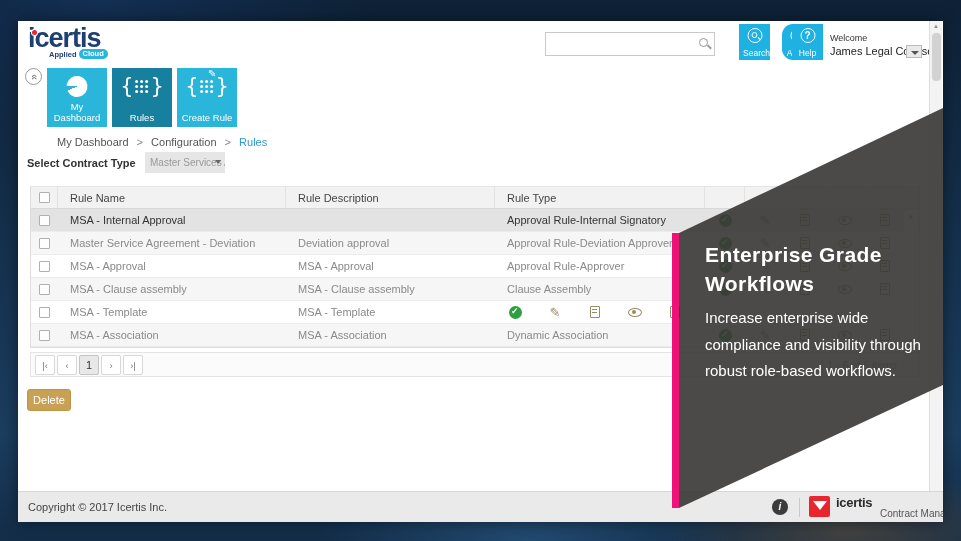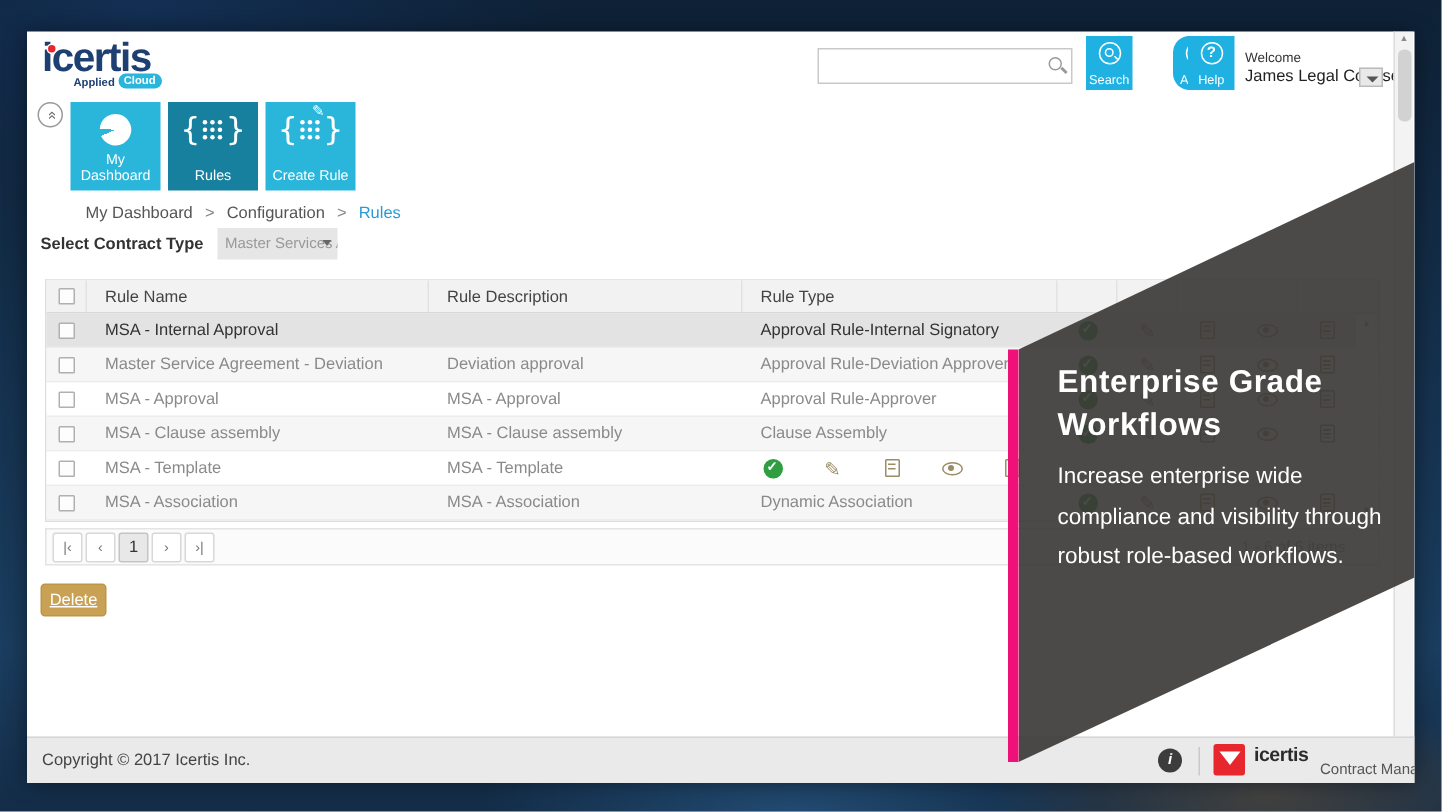--- a/index.html
+++ b/index.html
@@ -30,21 +30,21 @@
 
   .search-wrap { position:absolute; left:527px; top:11px; width:170px; height:24px; border:1px solid #c9c9c9; background:#fff; }
   .search-input { position:absolute; left:4px; top:1px; width:142px; height:20px; border:none; outline:none; font-size:11px; font-family:"Liberation Sans",sans-serif;}
   .mag { position:absolute; right:6px; top:5px; width:9px; height:9px; border:1.5px solid #9a9a9a; border-radius:50%; }
   .mag::after { content:""; position:absolute; left:7px; top:7px; width:5px; height:1.5px; background:#9a9a9a; transform:rotate(45deg); }
 
   .hbtn { position:absolute; top:3px; width:31px; height:36px; background:#1fb1e2; color:#fff; cursor:pointer;
           display:flex; flex-direction:column; align-items:center; justify-content:flex-end; padding-bottom:2px; }
   .hbtn .circ { position:absolute; top:4px; left:50%; transform:translateX(-50%); width:15px; height:15px; border:1.2px solid #fff; border-radius:50%; }
   .hbtn .lbl { font-size:8.5px; line-height:10px; }
-  .hbtn-search { left:706px; } .hbtn-alerts { left:764px;border-radius:11px; } .hbtn-help { left:774px; }
+  .hbtn-search { left:721px;align-items:flex-end; } .hbtn-alerts { left:764px;border-radius:11px; } .hbtn-help { left:774px; }
   .mini-mag { position:absolute; left:3px; top:3px; width:6px; height:6px; border:1.2px solid #fff; border-radius:50%; }
   .mini-mag::after { content:""; position:absolute; left:5px; top:5px; width:3px; height:1.2px; background:#fff; transform:rotate(45deg); }
   .mini-bell { position:absolute; left:3.5px; top:3px; width:6px; height:5px; background:#fff; border-radius:50% 50% 0 0; }
   .mini-bell::after { content:""; position:absolute; left:-1px; top:5px; width:8px; height:1.2px; background:#fff; }
   .q-glyph { position:absolute; left:0; top:0; width:100%; height:100%; display:flex; align-items:center; justify-content:center; font-size:10px; font-weight:bold; }
 
   .welcome { position:absolute; left:812px; top:11px; line-height:12px; }
   .welcome .w1 { font-size:9px; color:#333; }
   .welcome .w2 { font-size:11px; color:#222; margin-top:1px; white-space:nowrap; }
   .user-dd { position:absolute; left:888px; top:24px; width:16px; height:13px; background:#e9e9e9; border:1px solid #bbb; cursor:pointer; }
@@ -111,21 +111,21 @@
   .tbl-scroll .a.up { top:3px; } .tbl-scroll .a.dn { bottom:3px; }
 
   
   .pager { position:absolute; left:12px; top:331px; width:890px; height:25px; background:#fbfbfb; border:1px solid #e4e4e4; }
   .pbtn { position:absolute; top:2px; width:20px; height:20px; background:#fff; border:1px solid #d8d8d8; border-radius:2px;
           color:#777; font-size:9.5px; text-align:center; line-height:19px; cursor:pointer; }
   .pbtn.active { background:#e8e8e8; border-color:#c4c4c4; color:#333; font-size:11px; }
   .pager-summary { position:absolute; right:22px; top:6px; font-size:10.5px; color:#9a9a9a; }
 
   .delete-btn { position:absolute; left:9px; top:368px; width:44px; height:22px; background:#c9a154; border:1px solid #bd9549;
-                border-radius:3px; color:#fff; font-size:11px; text-align:center; line-height:21px; cursor:pointer;text-decoration:underline; }
+                border-radius:3px; color:#fff; font-size:11px; text-align:center; line-height:21px; cursor:pointer; }
 
   
   .footer { position:absolute; left:0; top:470px; width:925px; height:31px; background:#eaeaea; border-top:1px solid #d6d6d6; }
   .copyright { position:absolute; left:10px; top:9px; font-size:11px; color:#444; }
   .info-ic { position:absolute; left:754px; top:7px; width:16px; height:16px; border-radius:50%; background:#3c3c3c; color:#fff;
              font-size:10px; font-style:italic; font-weight:bold; text-align:center; line-height:16px; cursor:pointer; }
   .f-div { position:absolute; left:781px; top:6px; width:1px; height:19px; background:#c9c9c9; }
   .f-logo { position:absolute; left:791px; top:4px; width:21px; height:21px; background:#e8262d; border-radius:2px; }
   .f-logo::after { content:""; position:absolute; left:4px; top:5px; border-left:7px solid transparent; border-right:7px solid transparent; border-top:9px solid #fff; }
   .f-brand { position:absolute; left:818px; top:3px; font-size:13px; font-weight:bold; color:#2b2b2b; letter-spacing:-.3px; }

